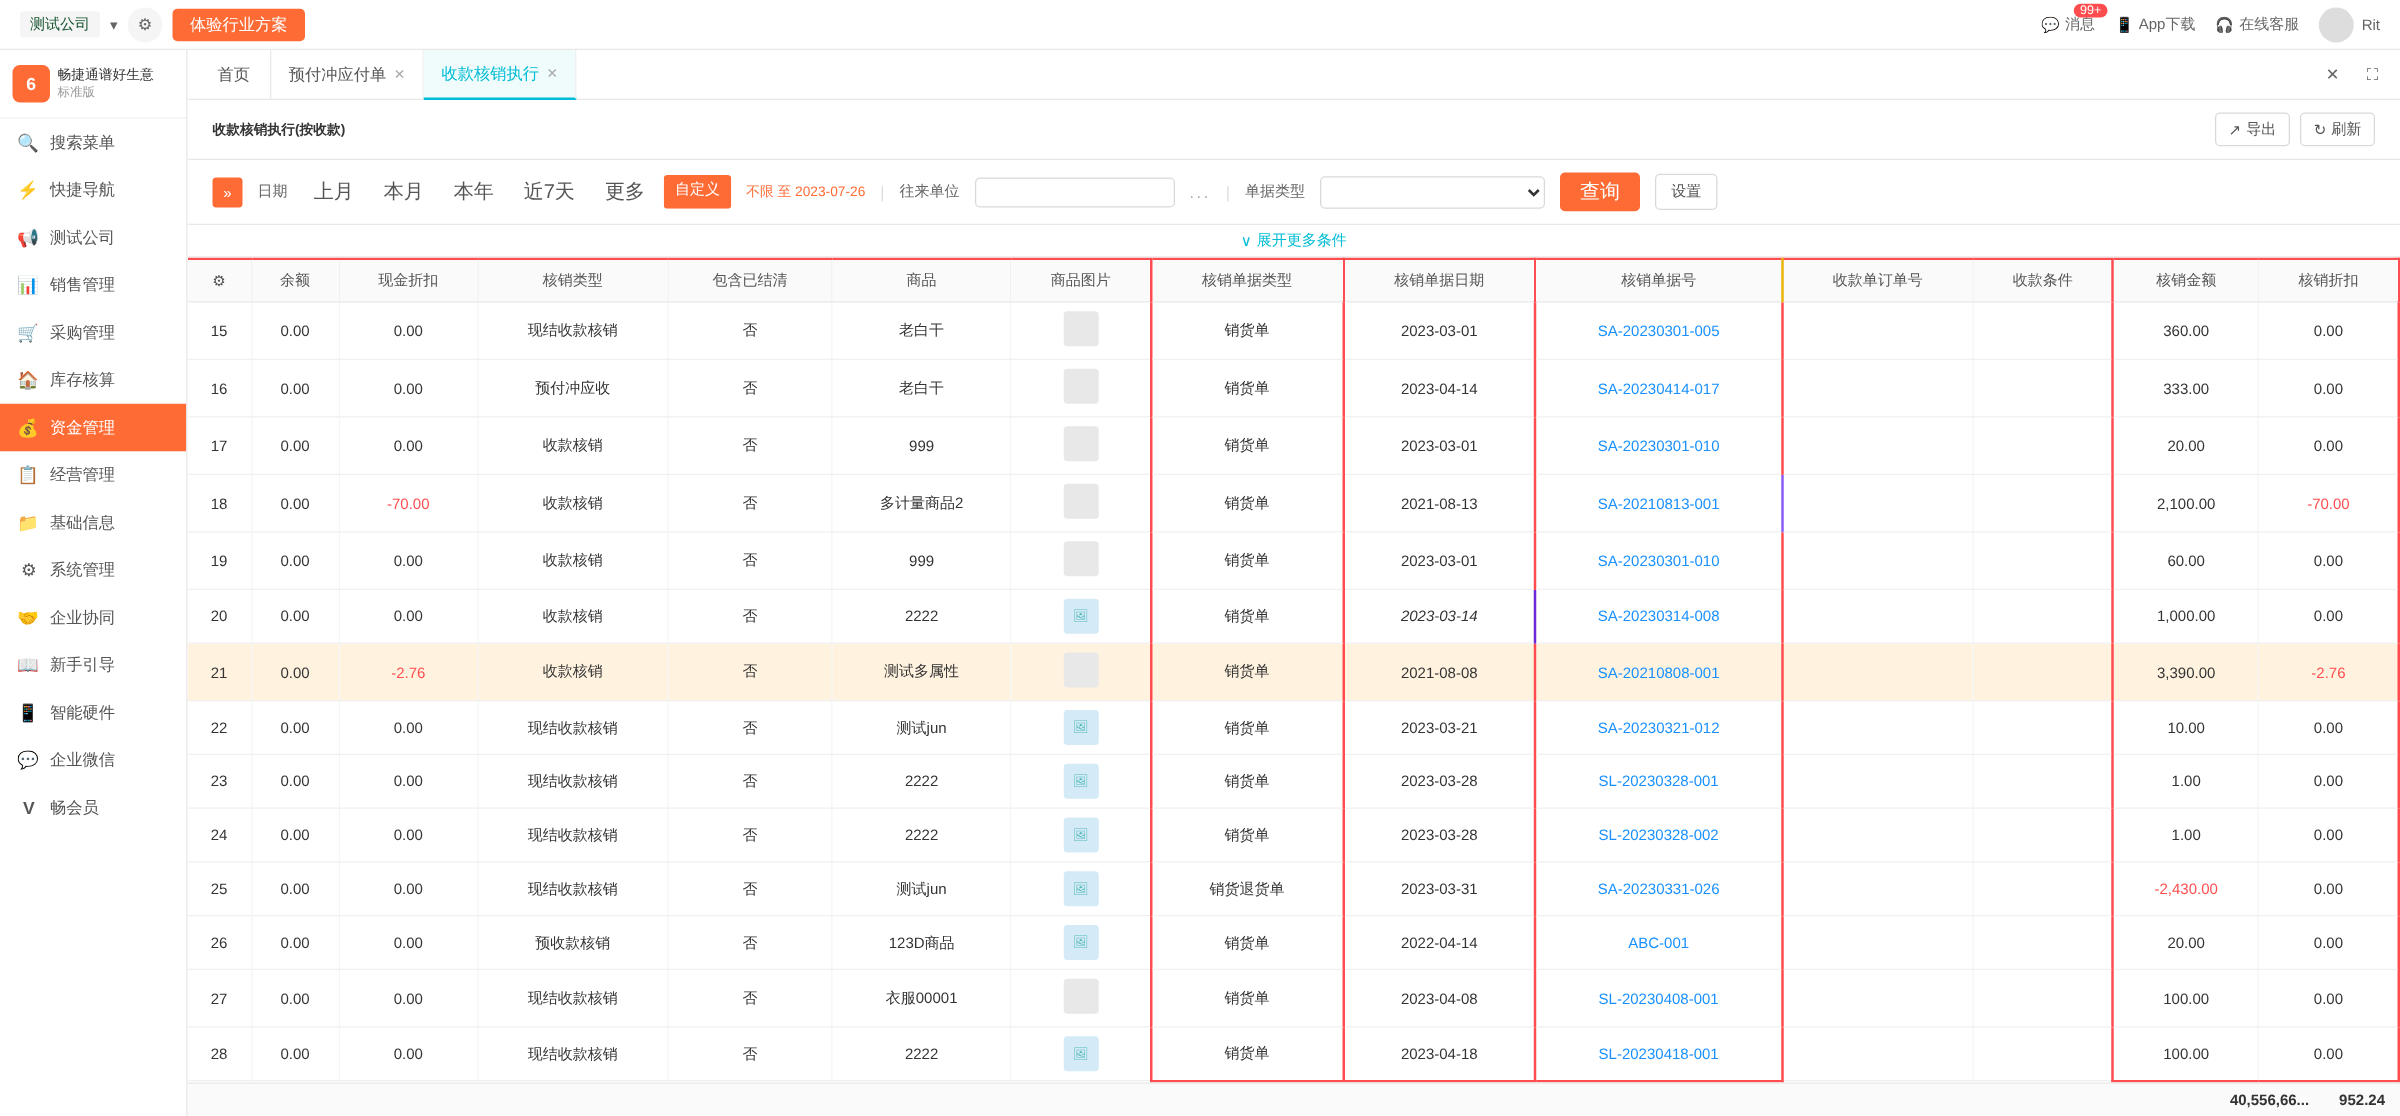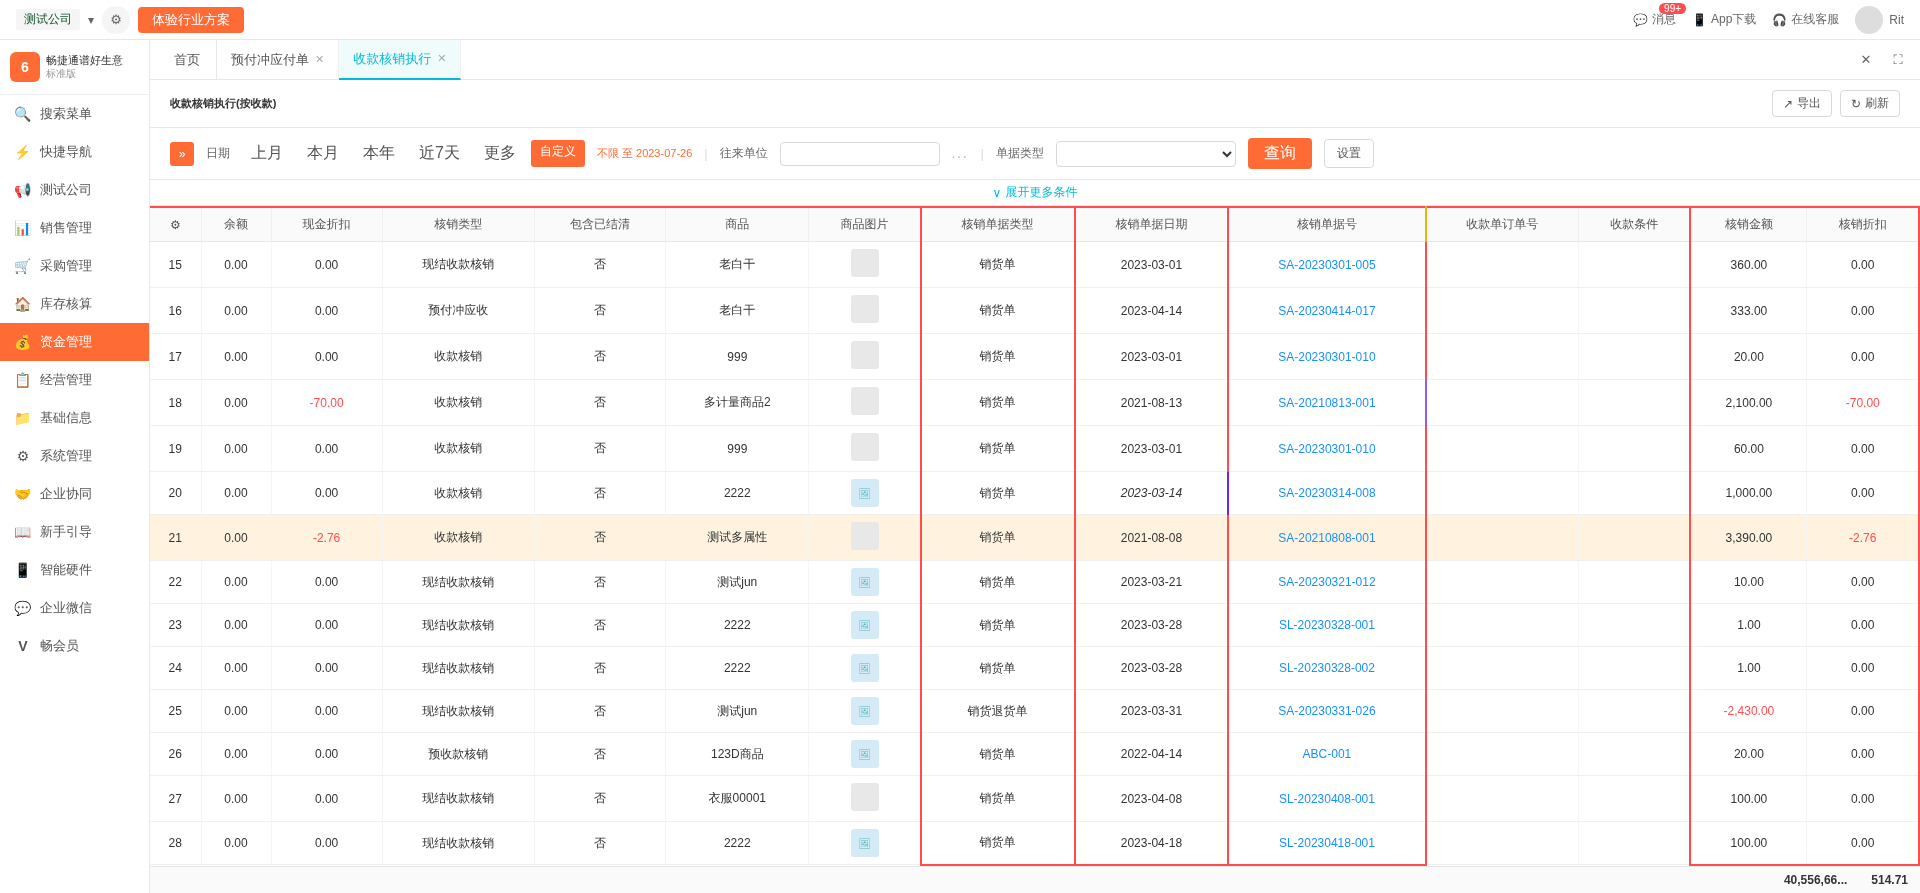--- a/index.html
+++ b/index.html
@@ -626,18 +626,18 @@
                 <td></td>
                 <td></td>
                 <td style="border-left:2px solid #ff4d4f;border-bottom:2px solid #ff4d4f;">100.00</td>
                 <td style="border-right:2px solid #ff4d4f;border-bottom:2px solid #ff4d4f;">0.00</td>
               </tr>
             </tbody>
         </table>
 
         <div class="table-footer">
           <span class="footer-total">40,556,66...</span>
-          <span class="footer-total">514.71</span>
+          <span class="footer-total">952.24</span>
         </div>
       </div>
     </div>
   </div>
 </div>
 
 </body></html>

